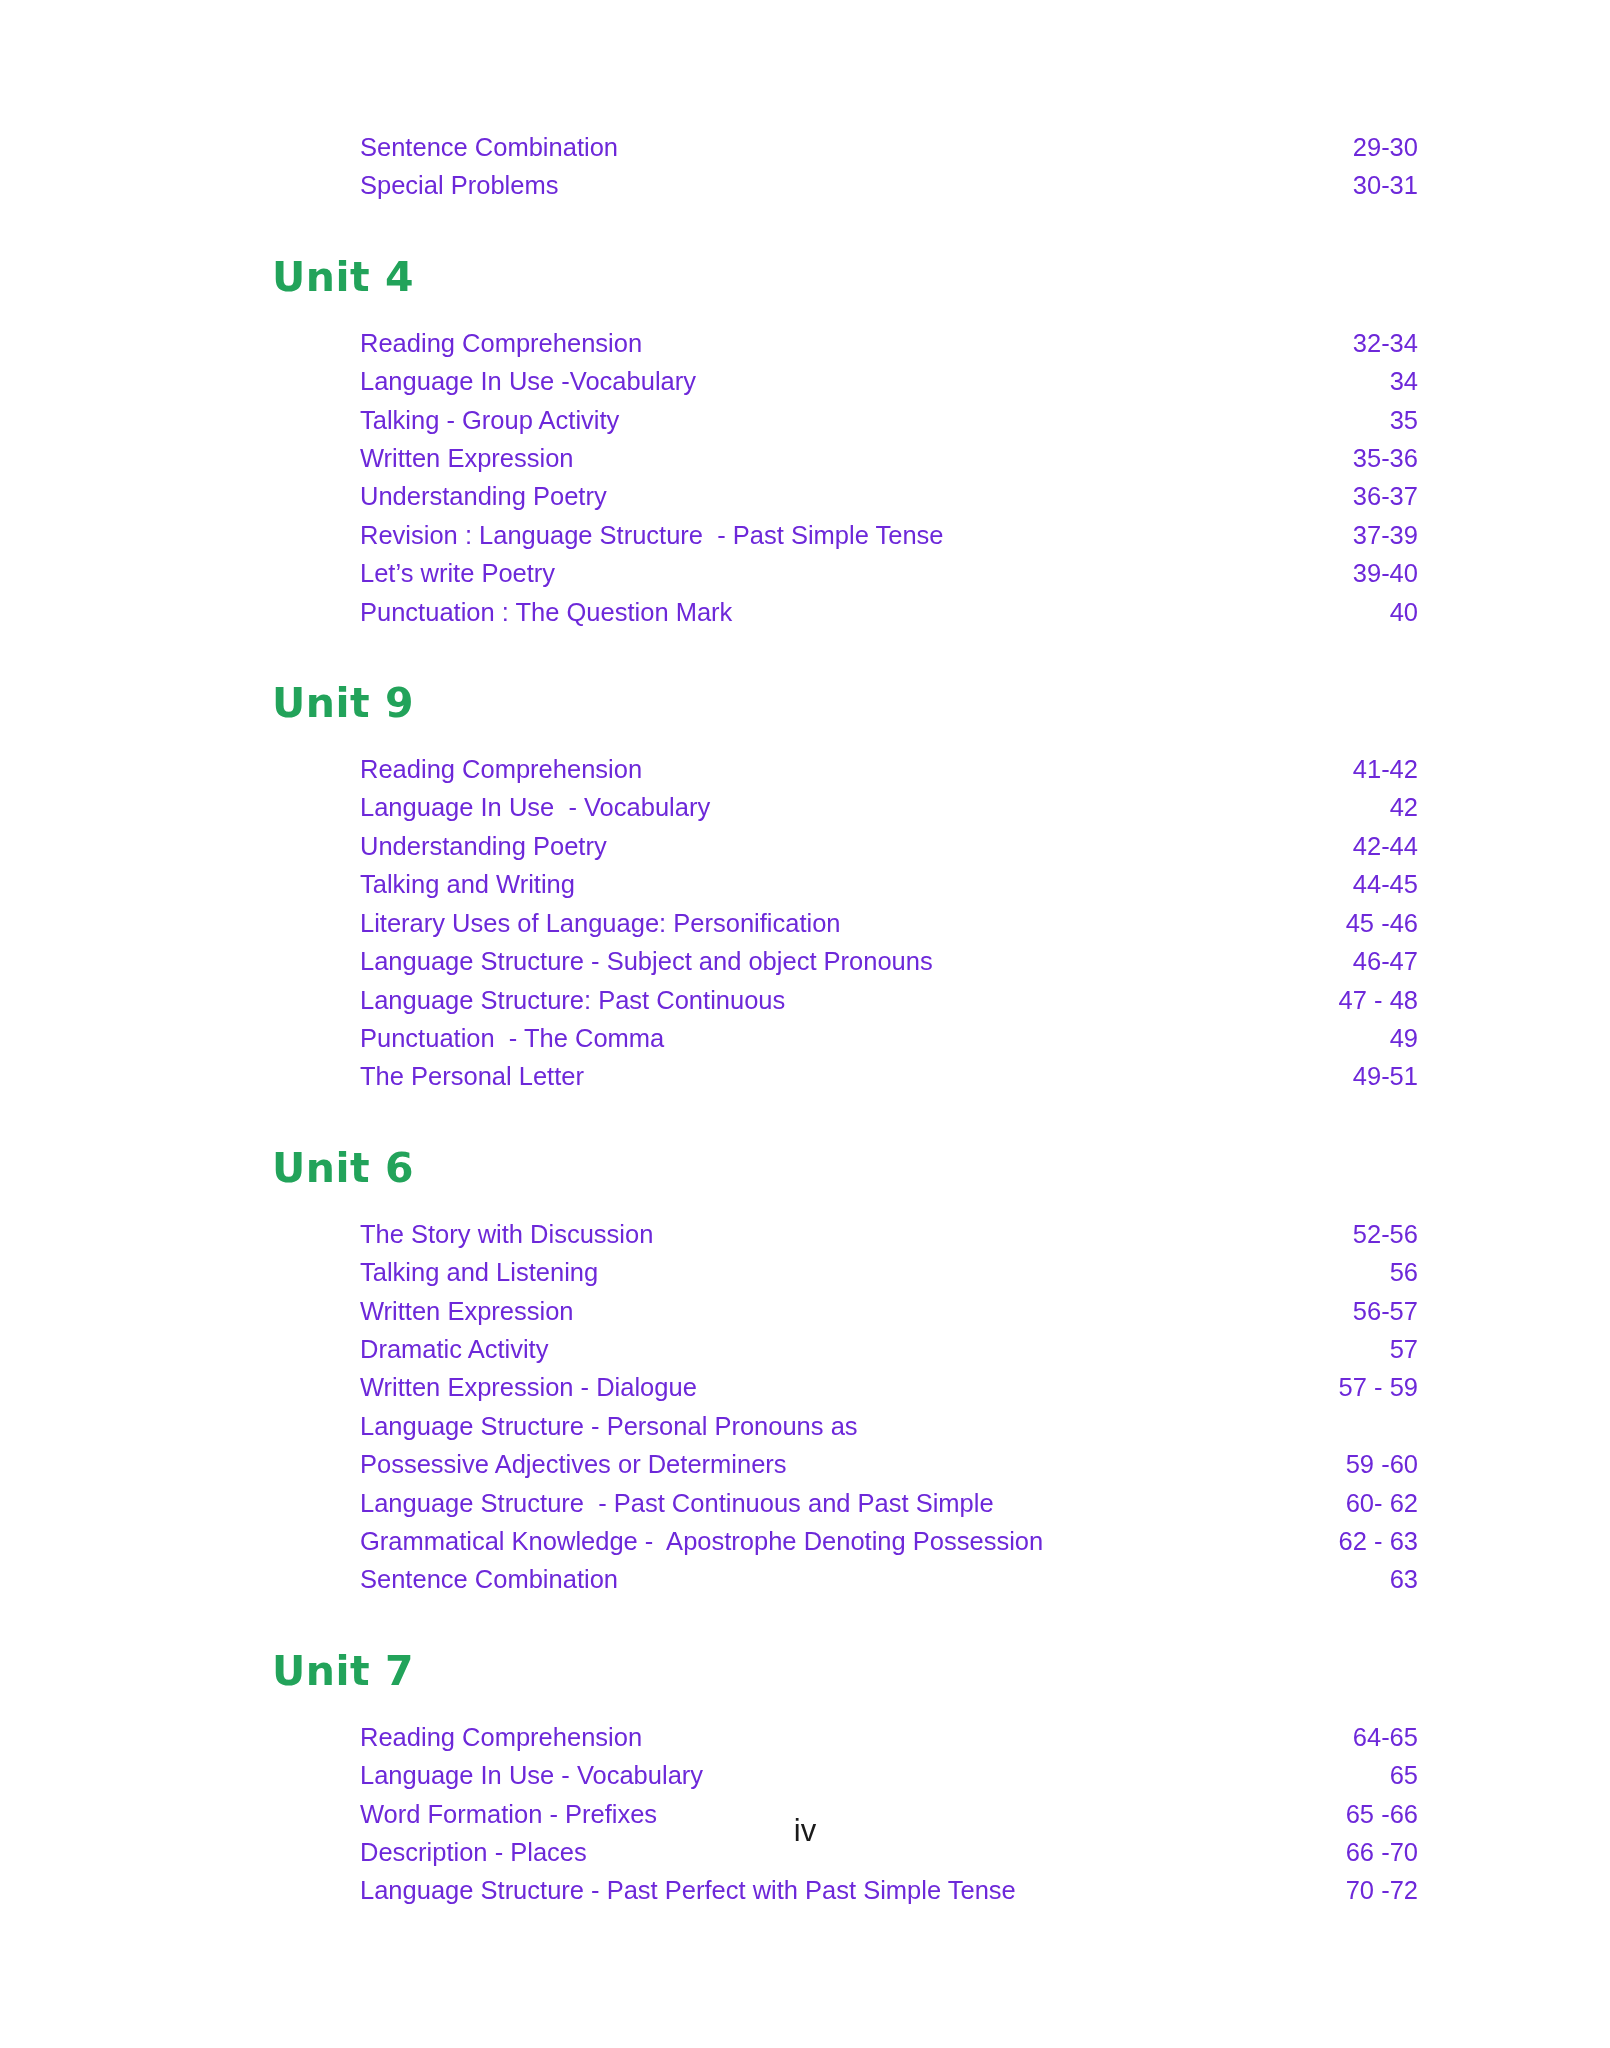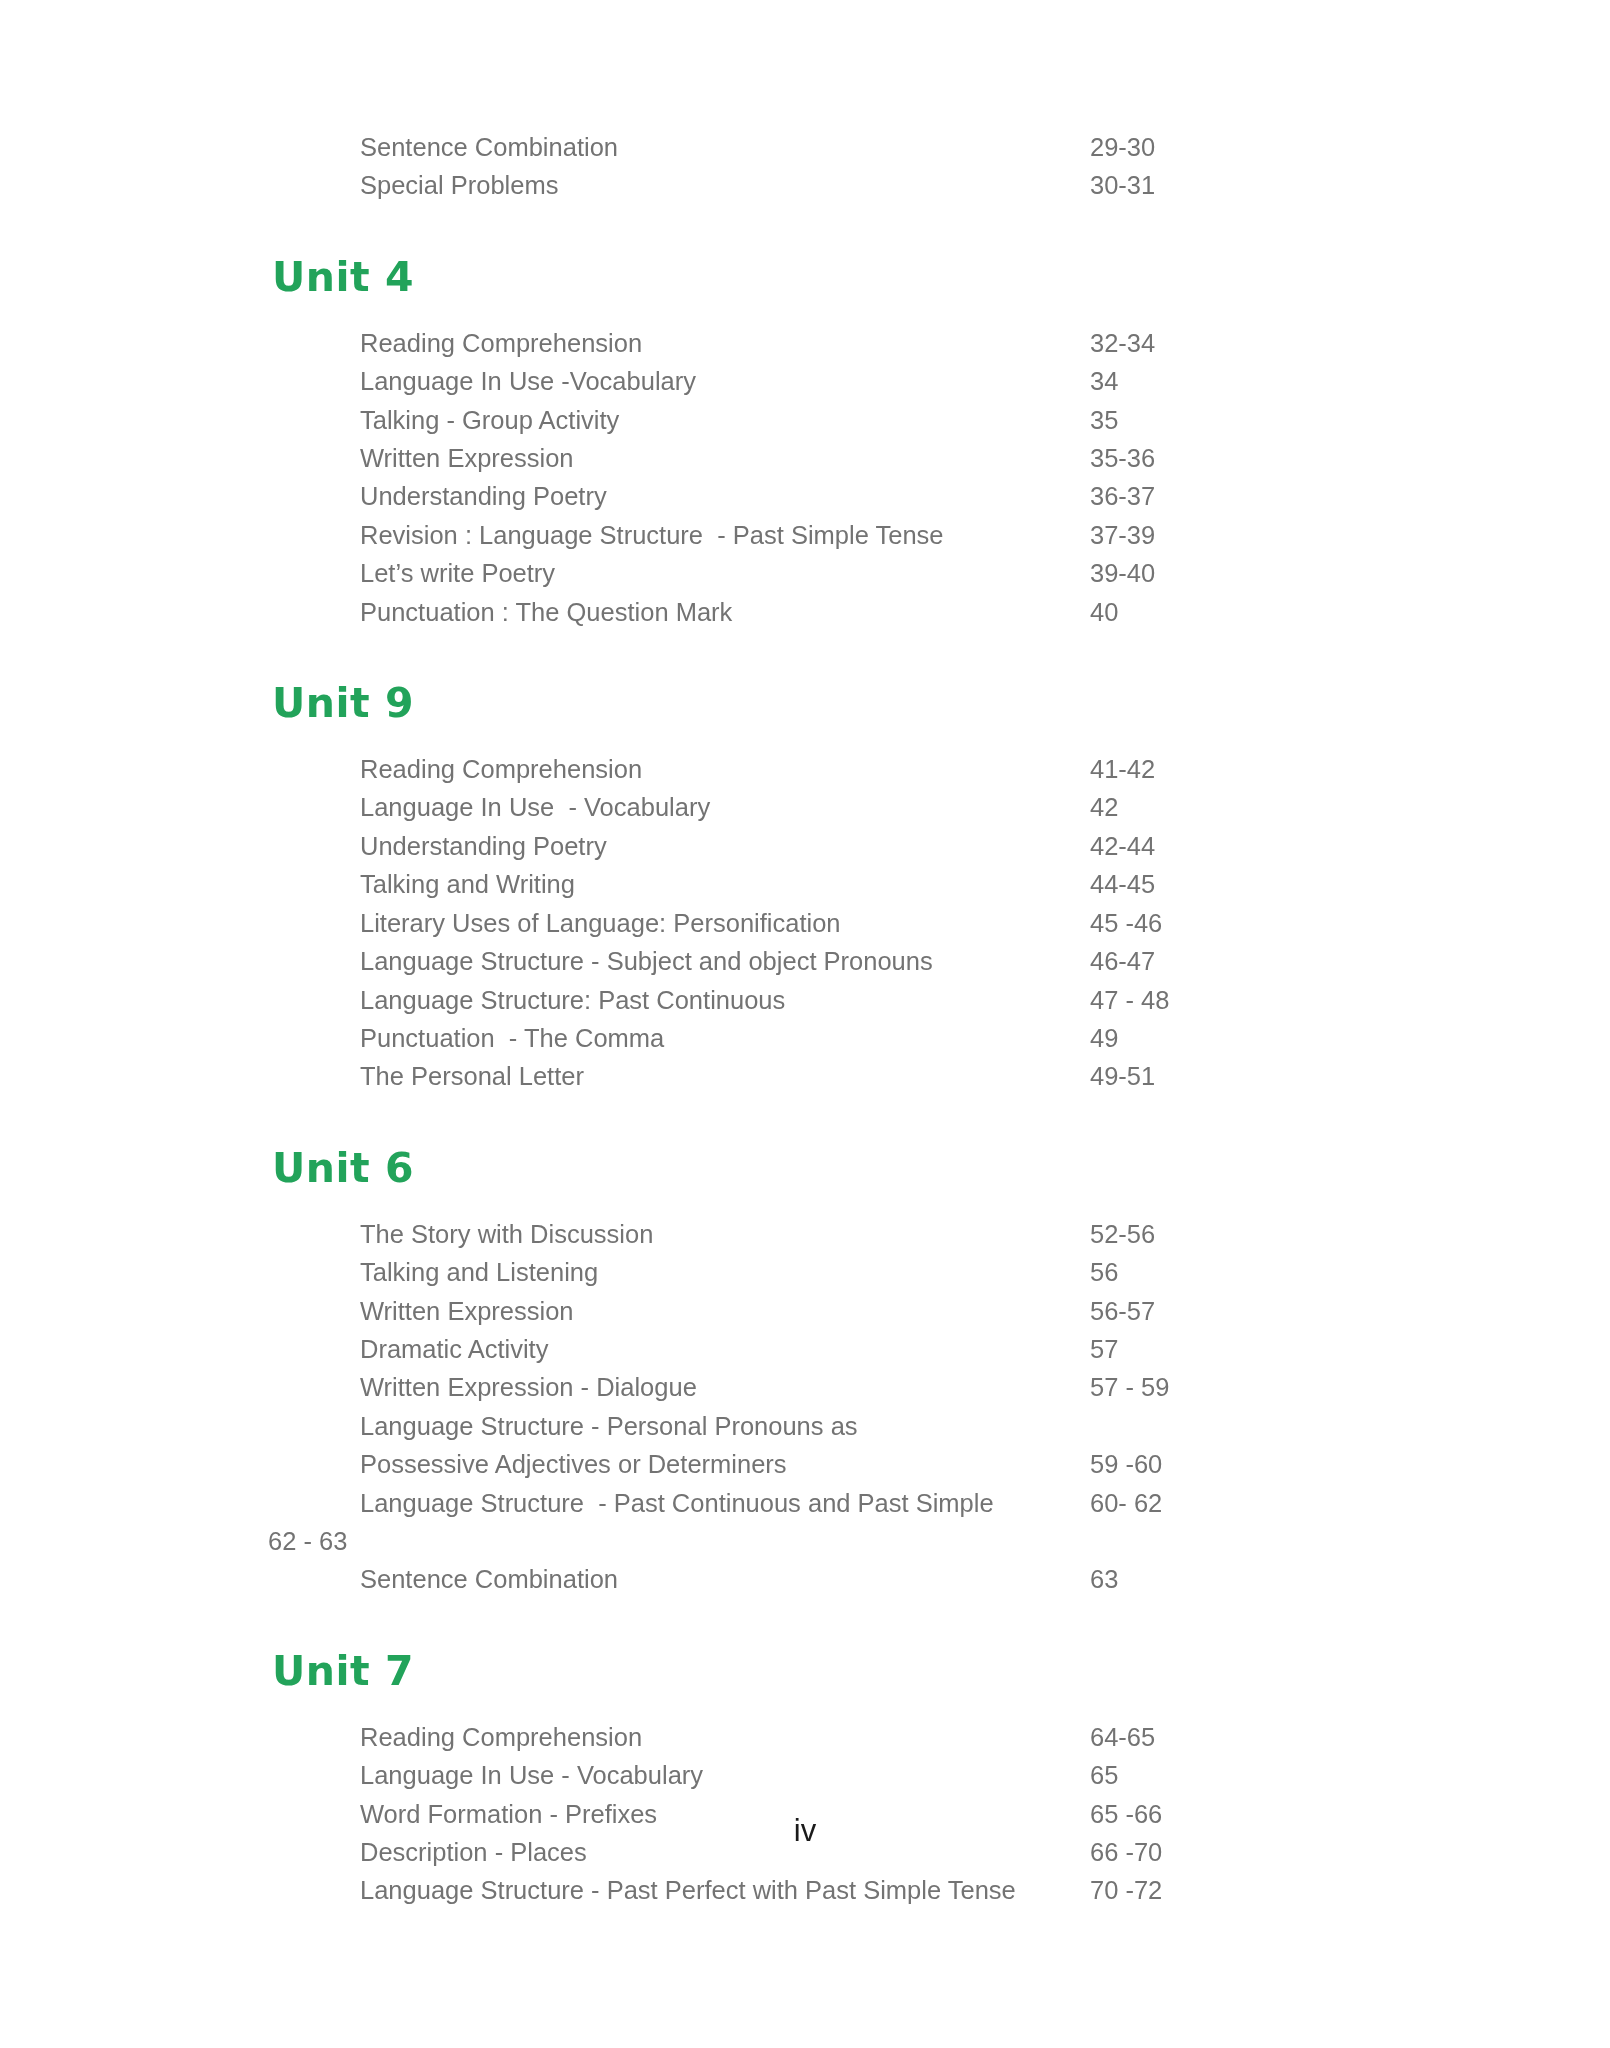--- a/index.html
+++ b/index.html
@@ -54,22 +54,23 @@
   .entries {
     margin: 0;
     padding: 0;
     list-style: none;
   }
   .entry {
     display: flex;
     align-items: baseline;
     font-size: 25.5px;
     line-height: 38.4px;
-    color: #737373;
+    color: #6d28d9;
     white-space: pre;
+    justify-content: space-between;
   }
   .entry-title {
     width: 822px;          
     flex: 0 0 822px;
     padding-left: 92px;    
     box-sizing: border-box;
     white-space: pre;
   }
   .entry-page {
     flex: 0 0 auto;
@@ -136,21 +137,21 @@
         <div class="gap-after-unit"></div>
         <div class="entries">
           <div class="entry"><span class="entry-title">The Story with Discussion</span><span class="entry-page">52-56</span></div>
           <div class="entry"><span class="entry-title">Talking and Listening</span><span class="entry-page">56</span></div>
           <div class="entry"><span class="entry-title">Written Expression</span><span class="entry-page">56-57</span></div>
           <div class="entry"><span class="entry-title">Dramatic Activity</span><span class="entry-page">57</span></div>
           <div class="entry"><span class="entry-title">Written Expression - Dialogue</span><span class="entry-page">57 - 59</span></div>
           <div class="entry continuation"><span class="entry-title">Language Structure - Personal Pronouns as</span><span class="entry-page"></span></div>
           <div class="entry"><span class="entry-title">Possessive Adjectives or Determiners</span><span class="entry-page">59 -60</span></div>
           <div class="entry"><span class="entry-title">Language Structure  - Past Continuous and Past Simple</span><span class="entry-page">60- 62</span></div>
-          <div class="entry"><span class="entry-page">62 - 63</span></div>
+          <div class="entry"><span class="entry-title">Grammatical Knowledge -  Apostrophe Denoting Possession</span><span class="entry-page">62 - 63</span></div>
           <div class="entry"><span class="entry-title">Sentence Combination</span><span class="entry-page">63</span></div>
         </div>
       </div>
       <div class="gap-before-unit"></div>
       <div class="unit-block">
         <div class="unit-heading">Unit 7</div>
         <div class="gap-after-unit"></div>
         <div class="entries">
           <div class="entry"><span class="entry-title">Reading Comprehension</span><span class="entry-page">64-65</span></div>
           <div class="entry"><span class="entry-title">Language In Use - Vocabulary</span><span class="entry-page">65</span></div>

